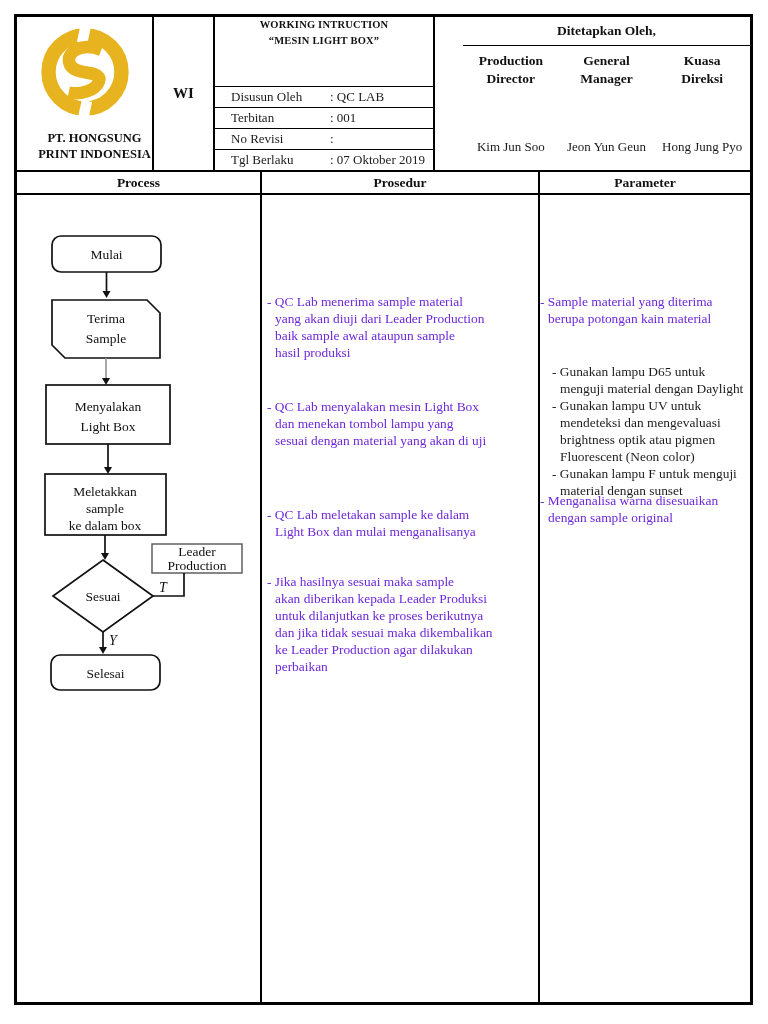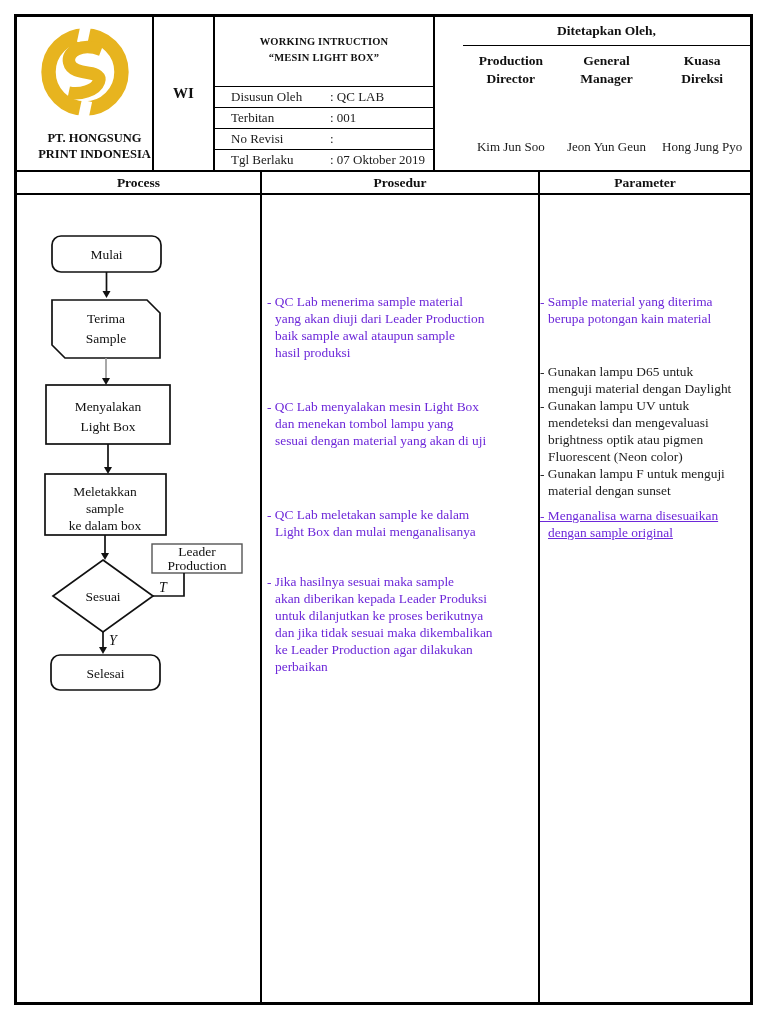--- a/index.html
+++ b/index.html
@@ -16,21 +16,21 @@
   .cell-logo { width:137px; border-right:2px solid #000; box-sizing:border-box; position:relative; }
   .logo-svg { position:absolute; top:7px; left:50%; transform:translateX(-50%); }
   .company { position:absolute; bottom:8px; left:0; right:0; text-align:center;
              font-weight:bold; font-size:12.5px; line-height:1.3; white-space:pre-line; color:#111;margin-left:20px; }
   .cell-wi { width:61px; border-right:2px solid #000; box-sizing:border-box;
              display:flex; align-items:center; justify-content:center;
              font-weight:bold; font-size:15px; color:#111; }
   .cell-info { width:220px; border-right:2px solid #000; box-sizing:border-box;
                display:flex; flex-direction:column; }
   .info-title { height:70px; border-bottom:1.5px solid #000; box-sizing:border-box;
-                text-align:center; padding-top:17px; font-weight:bold; font-size:10.5px;
+                text-align:center; font-weight:bold; font-size:10.5px;
                 line-height:1.55; letter-spacing:.2px; color:#111; }
   .info-row { flex:1; display:flex; align-items:center; border-bottom:1.5px solid #000;
               font-size:13px; padding-left:16px; box-sizing:border-box; }
   .info-row:last-child { border-bottom:none; }
   .info-label { width:99px; flex:none; }
   .cell-approval { flex:1; display:flex; flex-direction:column;padding-left:28px; }
   .approval-title { height:29px; border-bottom:1.5px solid #000; box-sizing:border-box;
                     display:flex; align-items:center; justify-content:center;
                     font-weight:bold; font-size:13.5px; color:#111; }
   .approval-body { flex:1; display:flex; }
@@ -47,21 +47,21 @@
   .w3 { flex:1; }
 
   
   .content { display:flex; height:807px; }
   .content > div { position:relative; box-sizing:border-box; }
   .content .w1, .content .w2 { display:block; }
   .para { position:absolute; white-space:pre-line; font-size:13.4px; line-height:17px;
           padding-left:8px; text-indent:-8px; color:#6d28d9; }
   .para-stack { position:absolute; }
   .para-stack .sub { white-space:pre-line; font-size:13.4px; line-height:17px;
-                     padding-left:8px; text-indent:-8px; color:#1c1c1c; }
+                     padding-left:20px; text-indent:-8px; color:#1c1c1c; }
   .flow-svg { position:absolute; left:0; top:0; }
   .flow-text { font-family:"Liberation Serif","DejaVu Serif",serif; font-size:13.5px; fill:#111; }
   .flow-branch { font-family:"Liberation Serif","DejaVu Serif",serif; font-size:14px;
                  font-style:italic; fill:#111; }
 </style>
 </head>
 <body>
 
 <div class="doc">
 
@@ -206,17 +206,17 @@
       <div class="para-stack" style="left:0; top:168px; width:210px;">
         <div class="sub">- Gunakan lampu D65 untuk
 menguji material dengan Daylight</div>
         <div class="sub">- Gunakan lampu UV untuk
 mendeteksi dan mengevaluasi
 brightness optik atau pigmen
 Fluorescent (Neon color)</div>
         <div class="sub">- Gunakan lampu F untuk menguji
 material dengan sunset</div>
       </div>
-      <div class="para" style="left:0; top:312px; width:210px;text-decoration:underline;">- Menganalisa warna disesuaikan
+      <div class="para" style="left:0; top:297px; width:210px;">- Menganalisa warna disesuaikan
 dengan sample original</div>
     </div>
   </div>
 </div>
 
 </body></html>

